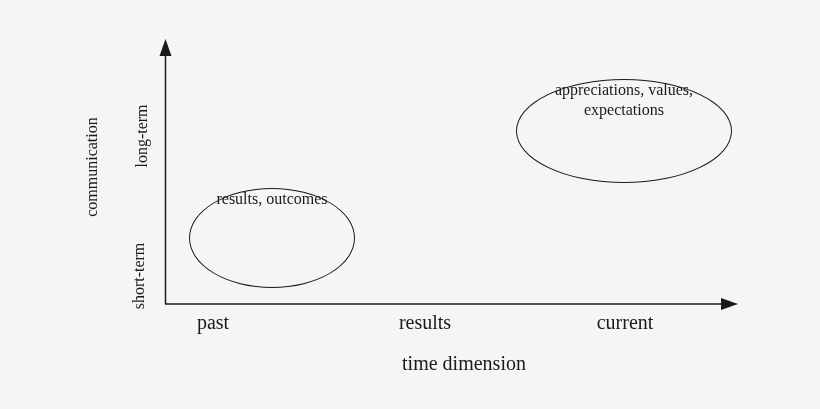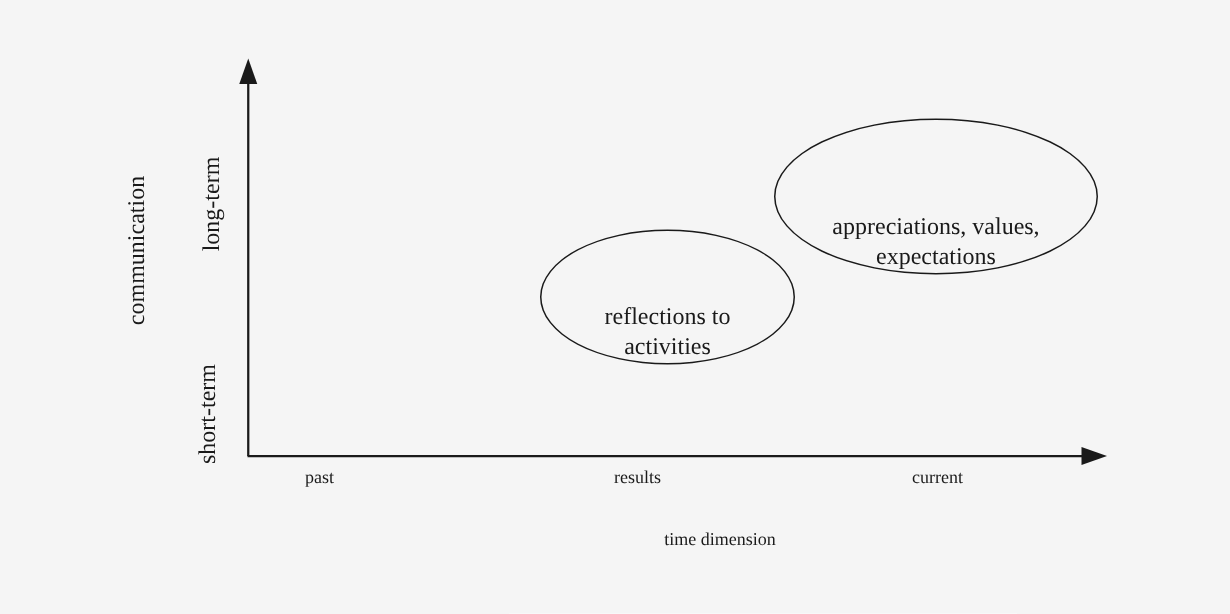--- a/index.html
+++ b/index.html
@@ -20,44 +20,44 @@
     left: 0;
     top: 0;
   }
 
   .ellipse {
     position: absolute;
     border: 1.4px solid #1a1a1a;
     border-radius: 50%;
     background: transparent;
     display: flex;
-    align-items: flex-end;
+    align-items: flex-start;
     justify-content: center;
     box-sizing: border-box;
   }
   .ellipse .ellipse-label {
     font-size: 16px;
     line-height: 20px;
     text-align: center;
     white-space: pre-line;
   }
   .e1 { left: 189px; top: 188px; width: 166px; height: 100px; }
   .e2 { left: 360px; top: 153px; width: 170px; height: 90px; }
   .e3 { left: 516px; top: 79px;  width: 216px; height: 104px; }
 
   .tick {
     position: absolute;
     transform: translateX(-50%);
-    font-size: 12px;
+    font-size: 20px;
     white-space: nowrap;
   }
   .t-past    { left: 213px; top: 311px; }
   .t-current { left: 425px; top: 311px; }
   .t-future  { left: 625px; top: 311px; }
-  .xlabel    { left: 480px; top: 352px; text-align: center; }
+  .xlabel    { left: 464px; top: 352px; text-align: center; }
 
   .vlabel {
     position: absolute;
     transform: translate(-50%, -50%) rotate(-90deg);
     font-size: 16px;
     white-space: nowrap;
   }
   .v-comm  { left: 92px;  top: 167px; }
   .v-long  { left: 142px; top: 136px; }
   .v-short { left: 139px; top: 276px; }
@@ -71,23 +71,22 @@
     <line x1="165.5" y1="304" x2="165.5" y2="54" stroke="#1a1a1a" stroke-width="1.5"></line>
     <polygon points="165.5,39 159.5,56 171.5,56" fill="#1a1a1a"></polygon>
     <line x1="165" y1="304" x2="723" y2="304" stroke="#1a1a1a" stroke-width="1.5"></line>
     <polygon points="738,304 721,298 721,310" fill="#1a1a1a"></polygon>
   </svg>
 
   <div class="vlabel v-comm">communication</div>
   <div class="vlabel v-long">long-term</div>
   <div class="vlabel v-short">short-term</div>
 
-  <div class="ellipse e2">
-    <span class="ellipse-label">reflections to
-activities</span>
+  <div class="ellipse e1">
+    <span class="ellipse-label">results, outcomes</span>
   </div>
   <div class="ellipse e3">
     <span class="ellipse-label">appreciations, values,
 expectations</span>
   </div>
 
   <div class="tick t-past">past</div>
   <div class="tick t-current">results</div>
   <div class="tick t-future">current</div>
 

